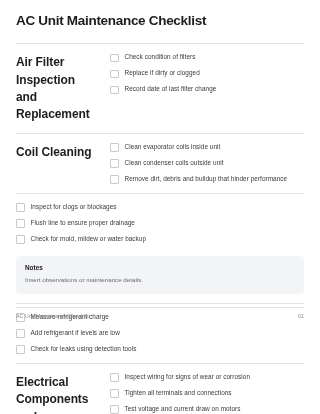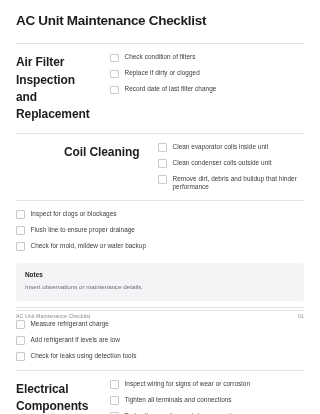--- a/index.html
+++ b/index.html
@@ -136,21 +136,21 @@
             <span class="checkbox"></span>
             <span class="check-text">Replace if dirty or clogged</span>
           </div>
           <div class="check-row">
             <span class="checkbox"></span>
             <span class="check-text">Record date of last filter change</span>
           </div>
         </div>
       </div>
       <div class="section">
-        <div class="section-label" style="white-space: pre-line; margin-left: 48px;">Coil Cleaning</div>
+        <div class="section-label" style="white-space: pre-line;">Coil Cleaning</div>
         <div class="section-body">
           <div class="check-row">
             <span class="checkbox"></span>
             <span class="check-text">Clean evaporator coils inside unit</span>
           </div>
           <div class="check-row">
             <span class="checkbox"></span>
             <span class="check-text">Clean condenser coils outside unit</span>
           </div>
           <div class="check-row">

